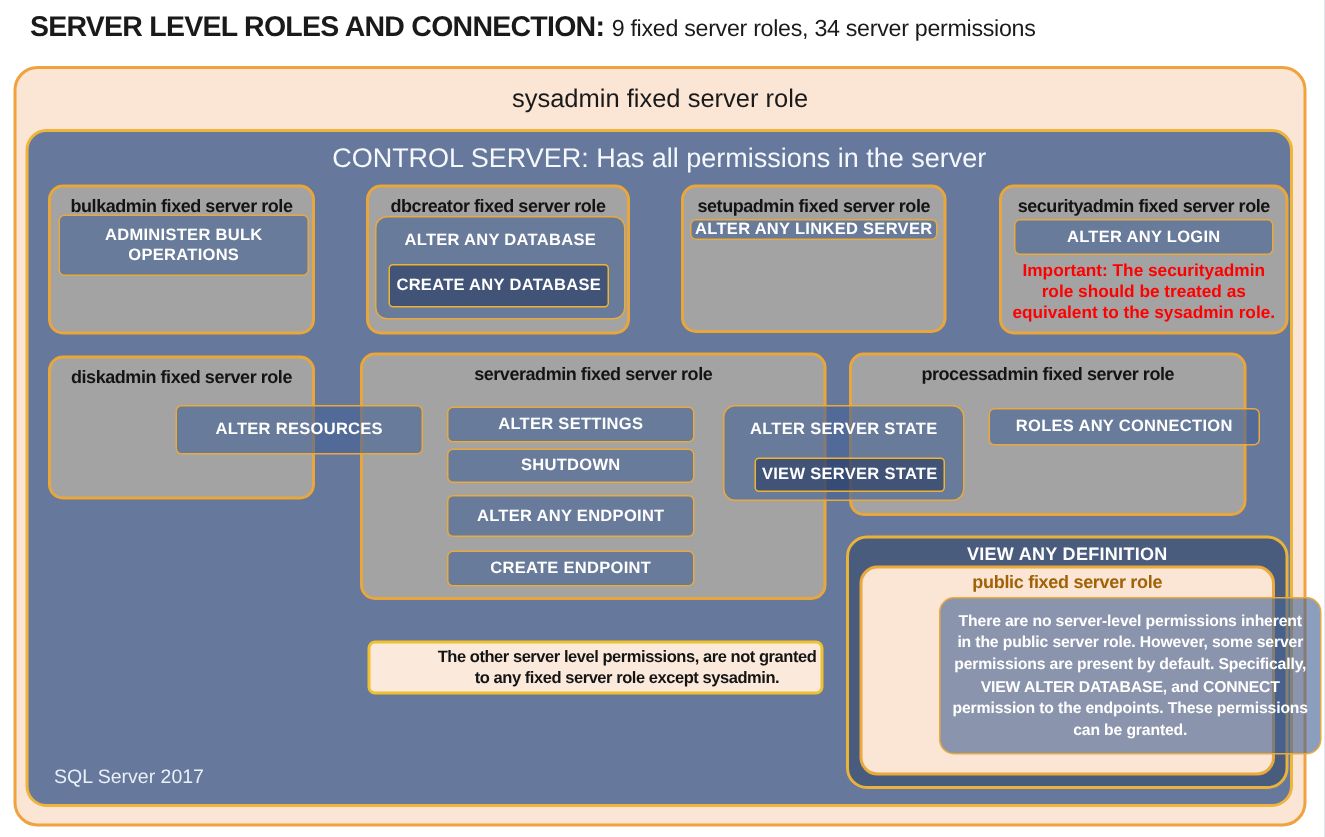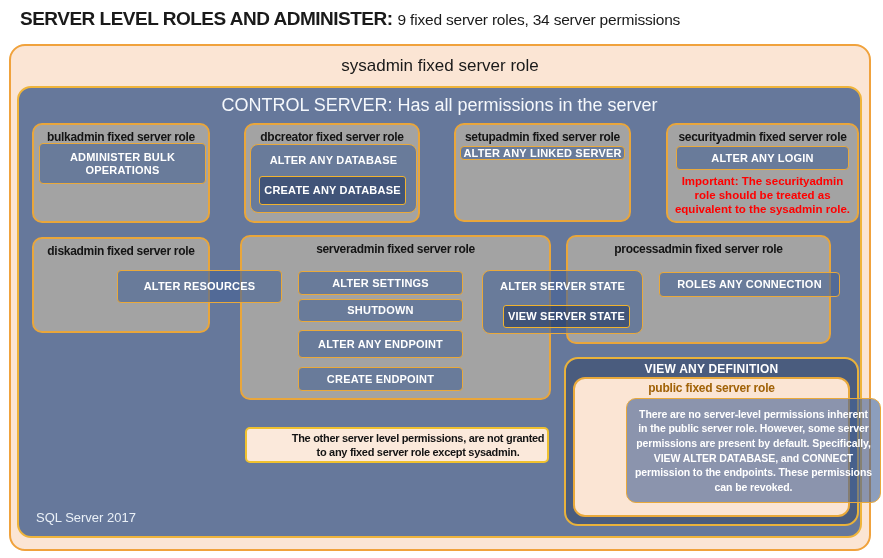--- a/index.html
+++ b/index.html
@@ -71,21 +71,21 @@
   .public-text div { white-space:nowrap; }
 
   .sql-label { left:36px; top:510px; color:#EAF0F7; font-size:13px; }
 </style>
 </head>
 <body>
 
 <div class="stage">
 
   <div class="title">
-    <span class="title-main">SERVER LEVEL ROLES AND ADMINISTER:</span><span class="title-sub">9 fixed server roles, 34 server permissions</span>
+    <span class="title-main">SERVER LEVEL ROLES AND CONNECTION:</span><span class="title-sub">9 fixed server roles, 34 server permissions</span>
   </div>
 
   <div class="abs sysadmin-box"></div>
   <div class="abs sysadmin-label">sysadmin fixed server role</div>
 
   <div class="abs control-box"></div>
   <div class="abs control-label">CONTROL SERVER: Has all permissions in the server</div>
 
   <div class="role-box" style="left:32px;top:123px;width:178px;height:100px;">
     <div class="role-title">bulkadmin fixed server role</div>
@@ -149,18 +149,18 @@
   <div class="abs vad-box"></div>
   <div class="abs vad-label">VIEW ANY DEFINITION</div>
   <div class="abs public-box"></div>
   <div class="abs public-title">public fixed server role</div>
   <div class="abs public-text">
     <div>There are no server-level permissions inherent</div>
     <div>in the public server role. However, some server</div>
     <div>permissions are present by default. Specifically,</div>
     <div>VIEW ALTER DATABASE, and CONNECT</div>
     <div>permission to the endpoints. These permissions</div>
-    <div>can be revoked.</div>
+    <div>can be granted.</div>
   </div>
 
   <div class="abs sql-label">SQL Server 2017</div>
 
 </div>
 
 </body></html>

